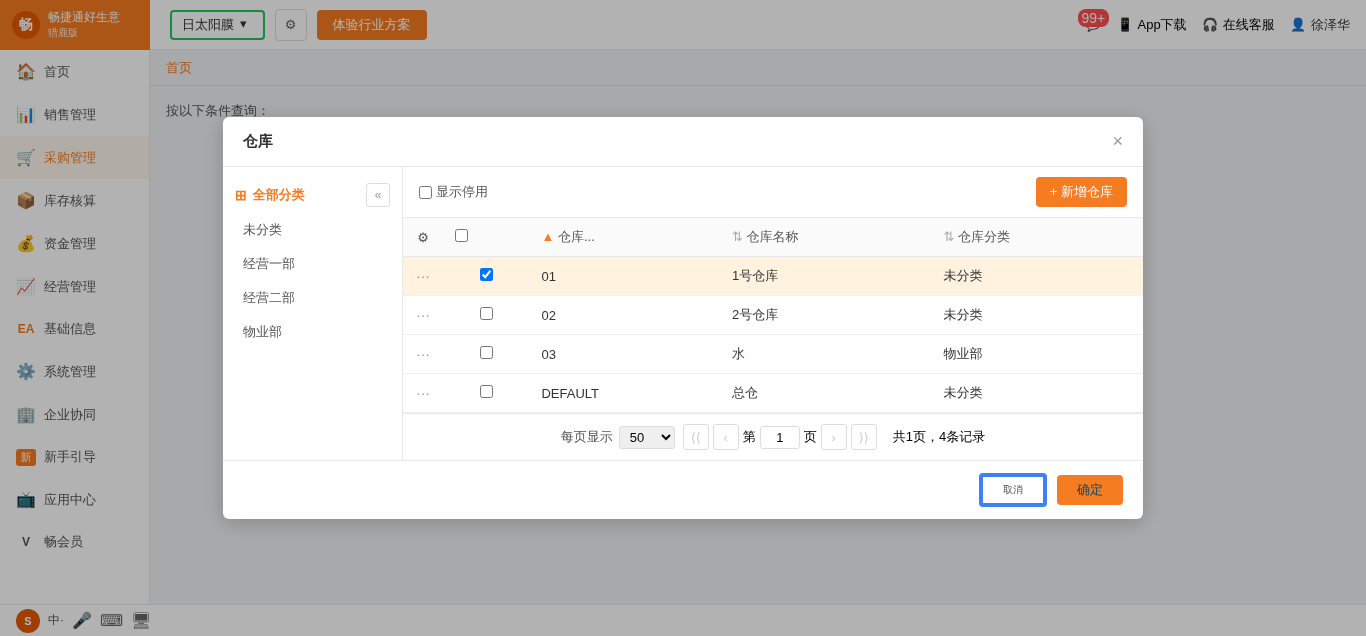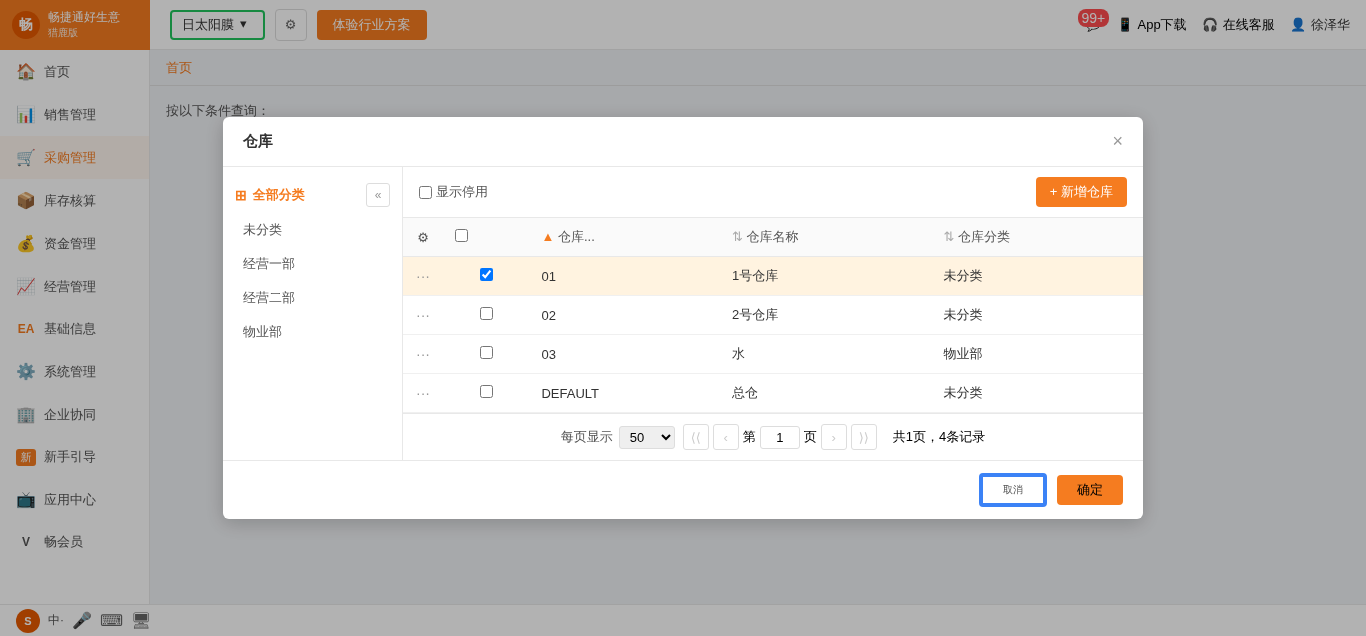--- a/index.html
+++ b/index.html
@@ -190,21 +190,21 @@
     
     .modal-footer {
       display: flex; justify-content: flex-end; align-items: center;
       padding: 12px 20px; gap: 10px; border-top: 1px solid #e8e8e8;
     }
     .cancel-btn {
       border: 4px solid #3b82f6; background: #fff; color: #555;
       border-radius: 4px; padding: 6px 20px; cursor: pointer; font-size: 10px;
     }
     .confirm-btn {
-      background: #f57c20; color: #000000; border: none;
+      background: #f57c20; color: #0c4a6e; border: none;
       border-radius: 4px; padding: 6px 20px; cursor: pointer; font-size: 13px;
     }
 
     
     .bottom-bar {
       position: fixed; bottom: 0; left: 0; right: 0; height: 32px;
       background: #fff; border-top: 1px solid #e8e8e8;
       display: flex; align-items: center; justify-content: space-between;
       padding: 0 16px; z-index: 90;
     }

